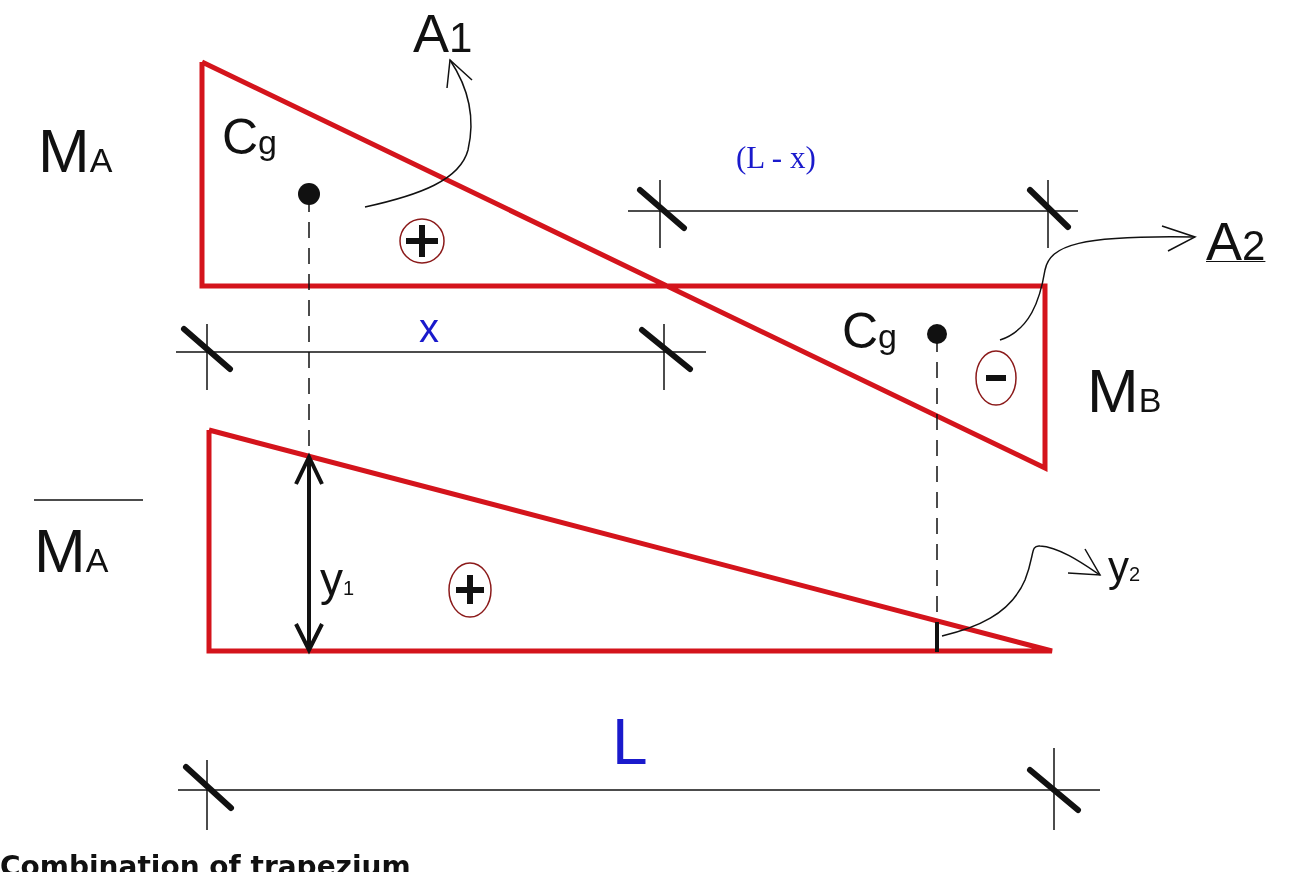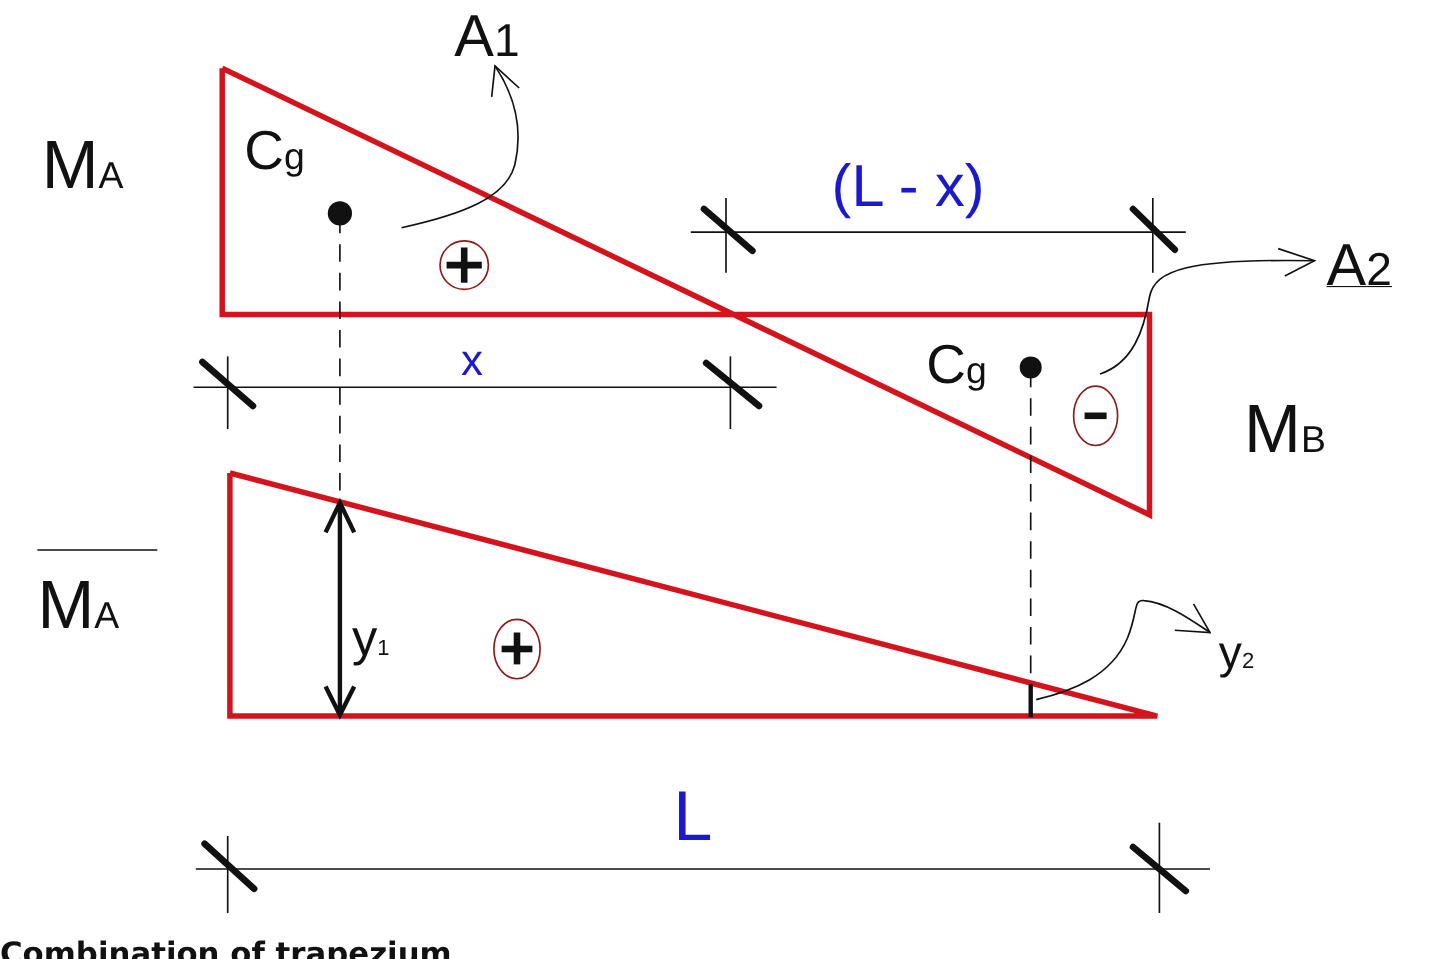--- a/index.html
+++ b/index.html
@@ -85,21 +85,21 @@
     <line x1="1030" y1="770" x2="1078" y2="810"></line>
   </g>
 
   <line x1="34" y1="500" x2="143" y2="500" stroke="#111" stroke-width="1.5"></line>
 </svg>
 
 <div class="lbl" style="left:38px; top:120px;">
   <span class="big">M</span><span class="sub">A</span>
 </div>
 
-<div class="lbl" style="left:1131px; top:360px;">
+<div class="lbl" style="left:1087px; top:360px;">
   <span class="big">M</span><span class="sub">B</span>
 </div>
 
 <div class="lbl" style="left:34px; top:520px;">
   <span class="big">M</span><span class="sub">A</span>
 </div>
 
 <div class="lbl" style="left:413px; top:6px;">
   <span style="font-size:54px;">A</span><span style="font-size:42px;">1</span>
 </div>
@@ -113,21 +113,21 @@
 </div>
 
 <div class="lbl" style="left:842px; top:306px;">
   <span style="font-size:50px;">C</span><span style="font-size:34px;">g</span>
 </div>
 
 <div class="lbl" style="left:320px; top:556px;">
   <span style="font-size:46px;">y</span><span style="font-size:20px;">1</span>
 </div>
 
-<div class="lbl" style="left:1108px; top:572px;">
+<div class="lbl" style="left:1108px; top:546px;">
   <span style="font-size:42px;">y</span><span style="font-size:20px;">2</span>
 </div>
 
-<div class="lbl blue" style="left:756px; top:142px; font-size:54px;">(L - x)</div>
+<div class="lbl blue" style="left:736px; top:142px; font-size:31px;font-family:Liberation Serif, serif;">(L - x)</div>
 <div class="lbl blue" style="left:419px; top:308px; font-size:40px;">x</div>
 <div class="lbl blue" style="left:612px; top:710px; font-size:64px;">L</div>
 
 <div class="caption">Combination of trapezium</div>
 
 </body></html>

